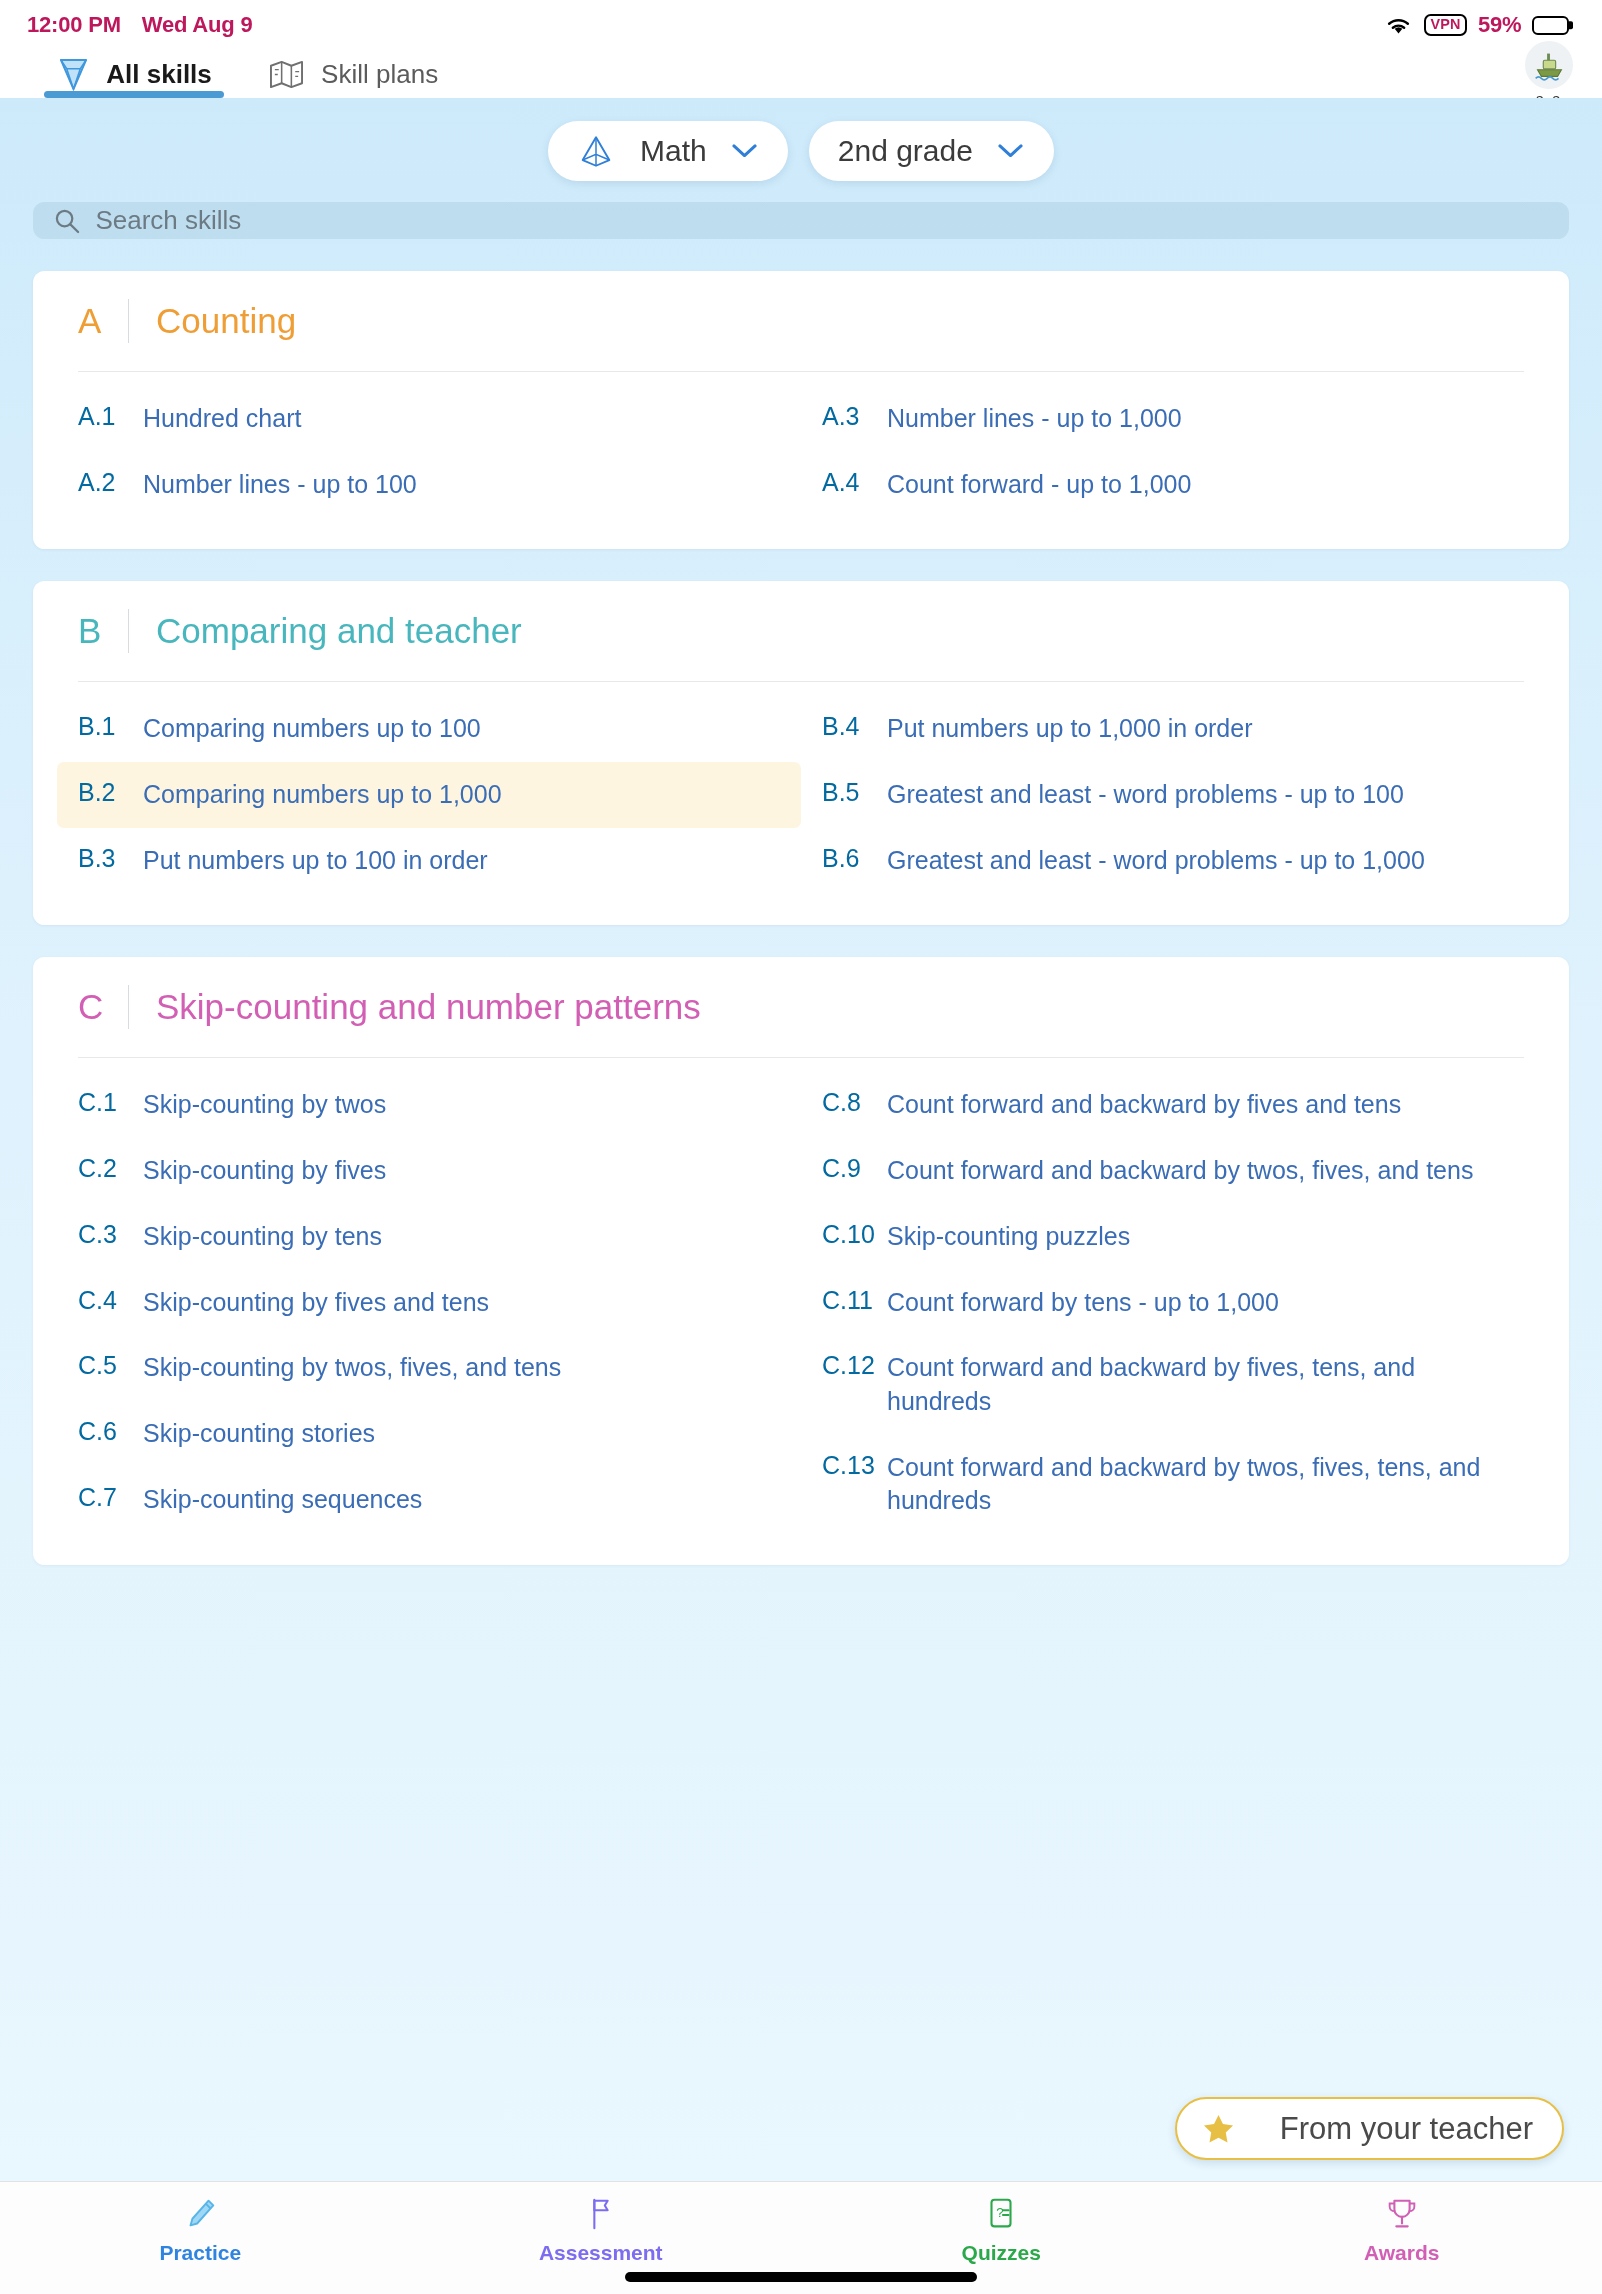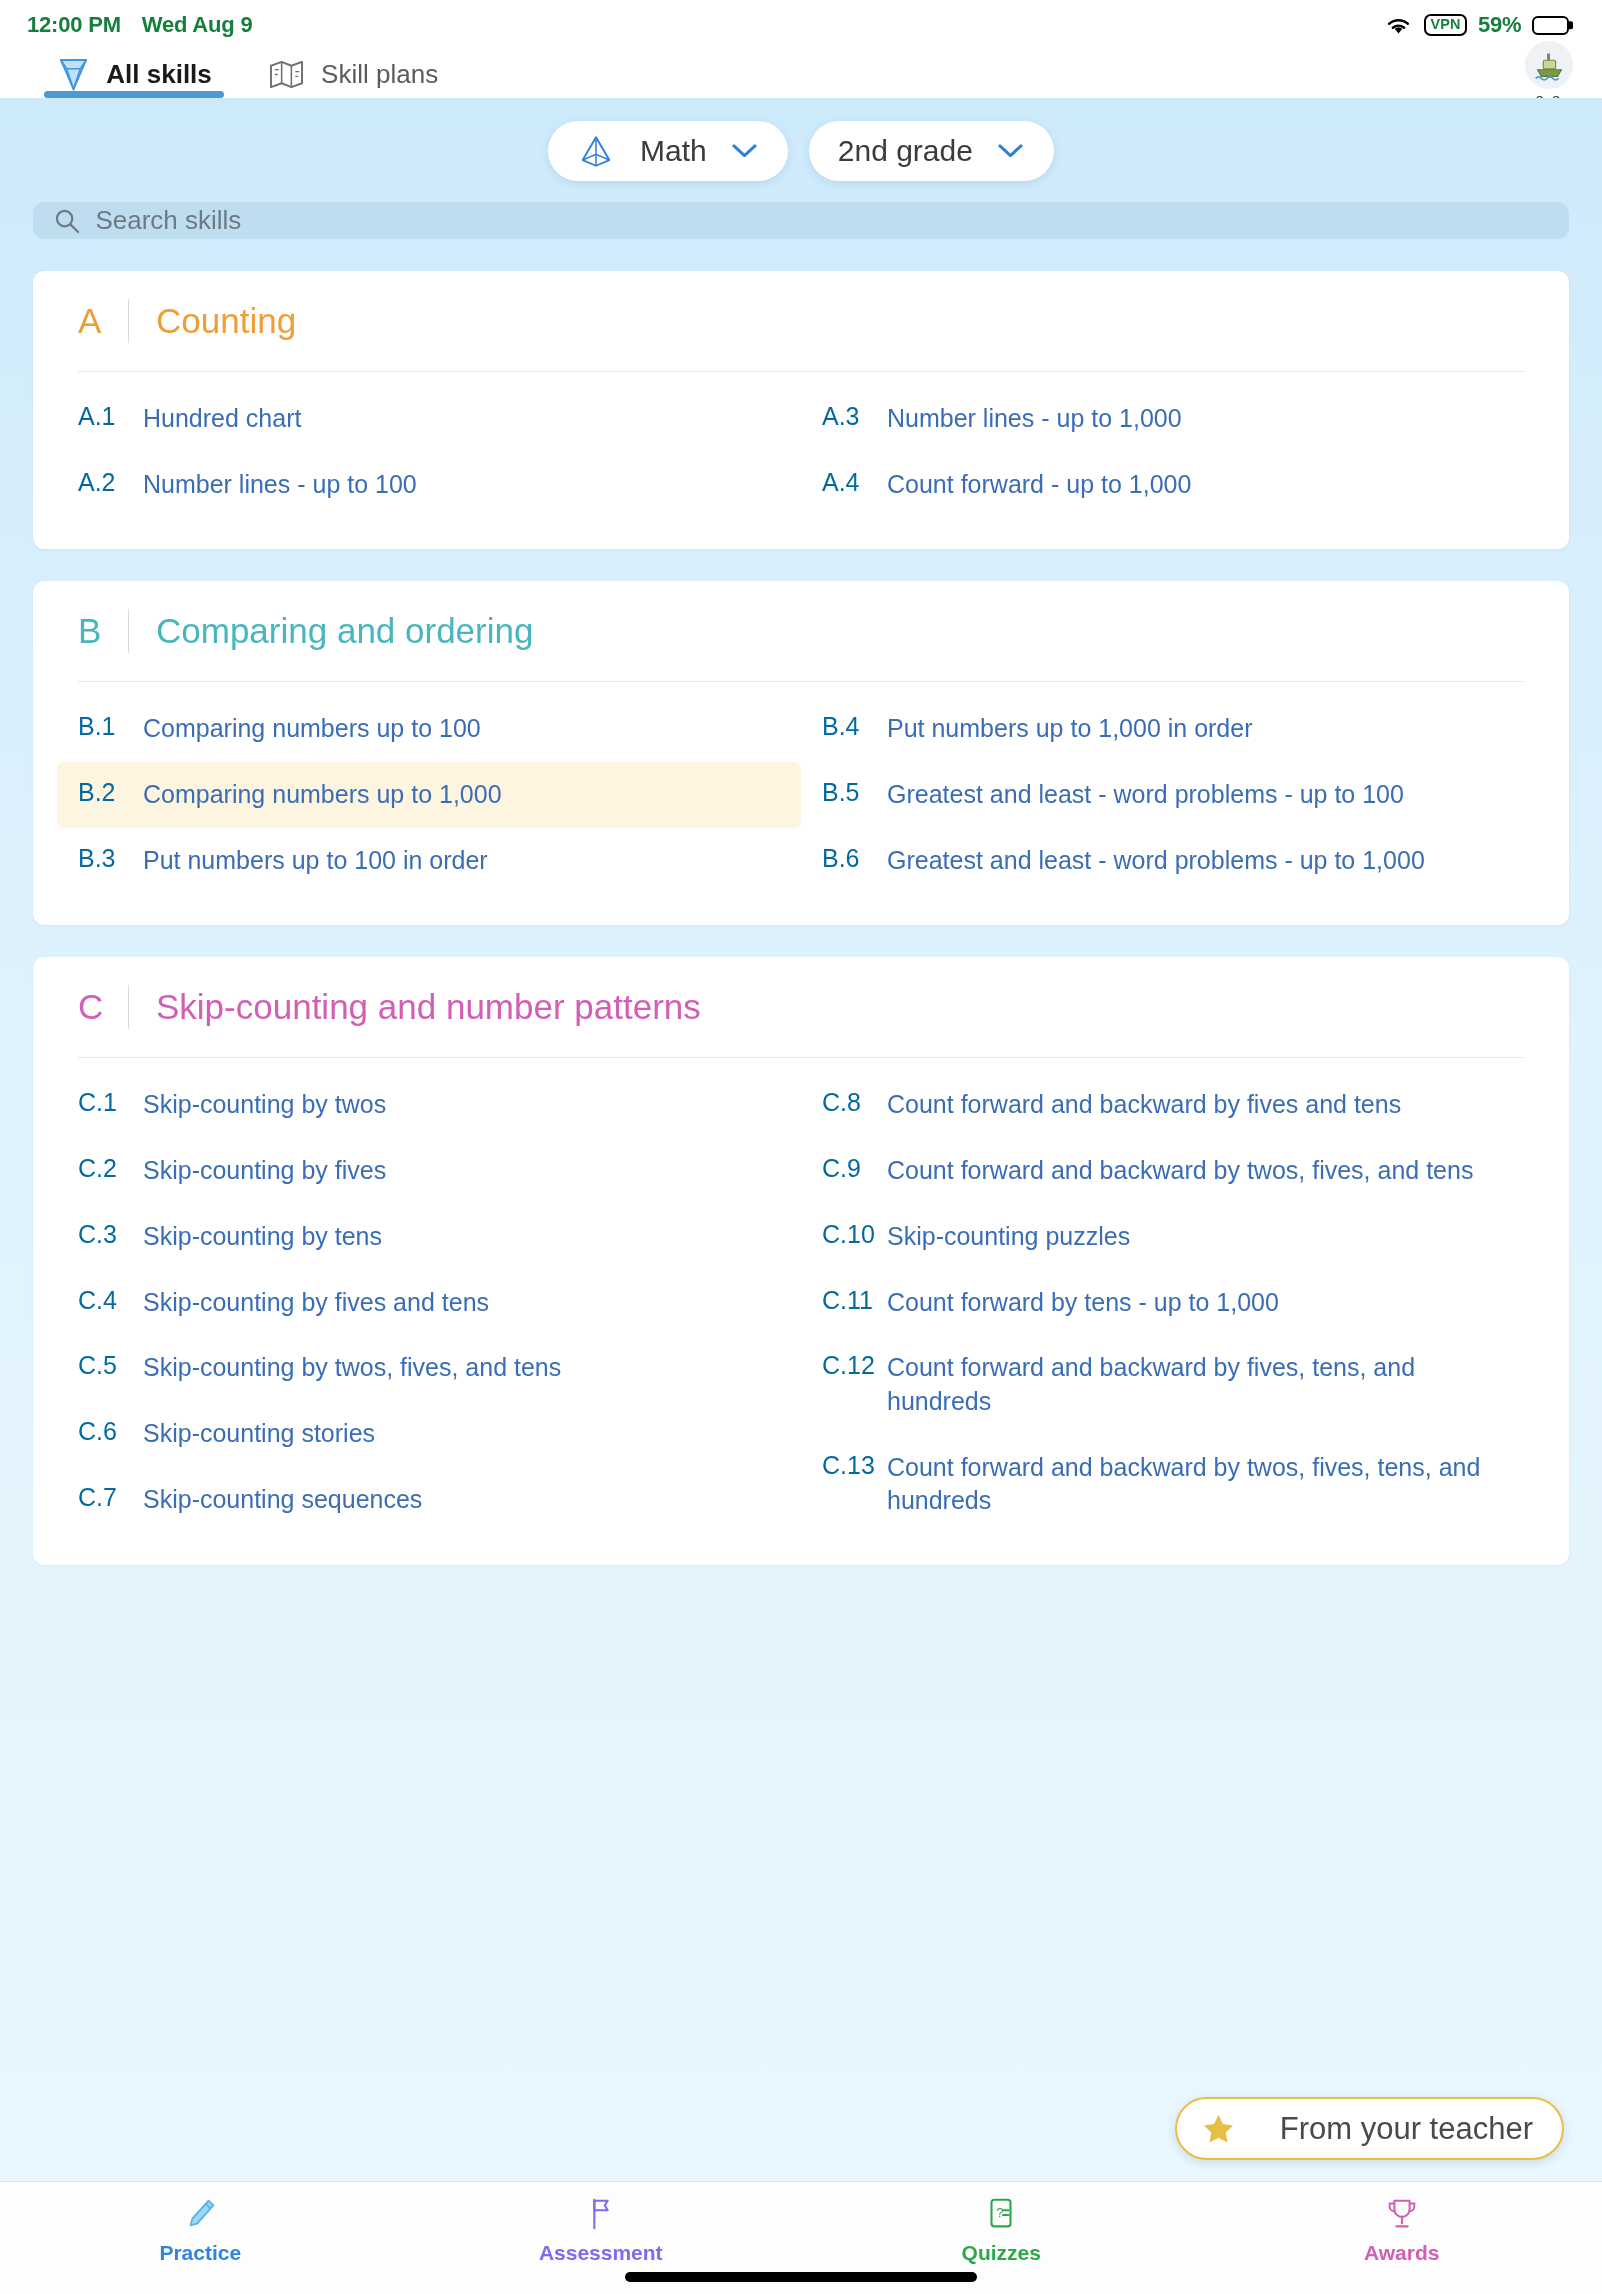--- a/index.html
+++ b/index.html
@@ -19,21 +19,21 @@
 
   
   .statusbar {
     height: 50px;
     flex: 0 0 50px;
     display: flex;
     align-items: center;
     padding: 0 33px 0 27px;
     background: #ffffff;
     font-size: 22px;
-    color: #15803d;
+    color: #be185d;
     font-weight: 600;
     letter-spacing: -0.2px;
   }
   .status-left { display: flex; align-items: center; gap: 21px; }
   .status-right { margin-left: auto; display: flex; align-items: center; gap: 10.6px; }
   .vpn-badge {
     border: 2.4px solid #000;
     border-radius: 6.7px;
     font-size: 14.4px;
     font-weight: 700;
@@ -381,21 +381,21 @@
                 <span class="skill-code">A.4</span>
                 <span class="skill-name">Count forward - up to 1,000</span>
               </div>
             </div>
           </div>
         </div>
         <div class="card">
           <div class="card-header">
             <div class="sec-letter" style="color: rgb(71, 182, 189);">B</div>
             <div class="sec-divider"></div>
-            <div class="sec-title" style="color: rgb(71, 182, 189);">Comparing and ordering</div>
+            <div class="sec-title" style="color: rgb(71, 182, 189);">Comparing and teacher</div>
           </div>
           <div class="card-rule"></div>
           <div class="skill-grid">
             <div class="skill-col">
               <div class="skill-row">
                 <span class="skill-code">B.1</span>
                 <span class="skill-name">Comparing numbers up to 100</span>
               </div>
               <div class="skill-row highlight">
                 <span class="skill-code">B.2</span>

